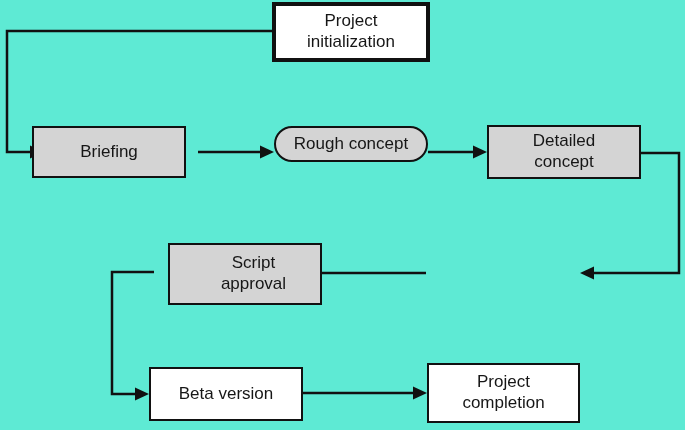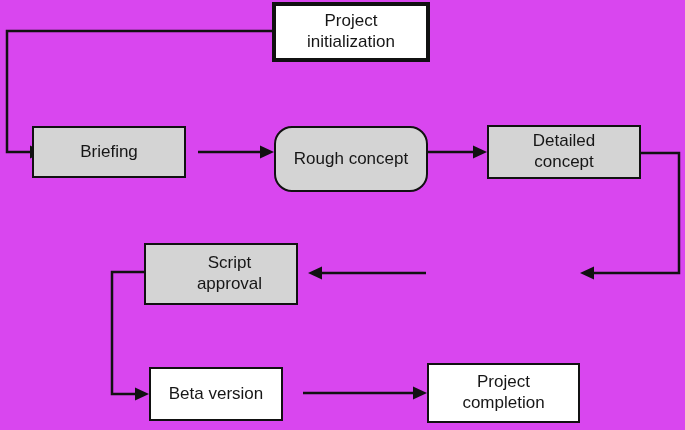--- a/index.html
+++ b/index.html
@@ -4,21 +4,21 @@
 <style>
   html, body {
     margin: 0;
     padding: 0;
     background: #ffffff;
   }
   .stage {
     position: relative;
     width: 685px;
     height: 430px;
-    background: #d946ef;
+    background: #5eead4;
     font-family: "Liberation Sans", "DejaVu Sans", sans-serif;
     overflow: hidden;
   }
   .connectors {
     position: absolute;
     inset: 0;
     width: 685px;
     height: 430px;
   }
   .connectors path {
@@ -50,25 +50,25 @@
   .node-label {
     white-space: pre-line;
     font-size: 17px;
     line-height: 1.22;
     color: #161616;
   }
 
   
   #n-project-initialization { left: 272px; top: 2px;   width: 158px; height: 60px; }
   #n-briefing               { left: 32px;  top: 126px; width: 154px; height: 52px; }
-  #n-rough-concept          { left: 274px; top: 126px; width: 154px; height: 66px; border-radius: 18px; }
+  #n-rough-concept          { left: 274px; top: 126px; width: 154px; height: 36px; border-radius: 18px; }
   #n-detailed-concept       { left: 487px; top: 125px; width: 154px; height: 54px; }
   #n-screenplay             { left: 426px; top: 246px; width: 154px; height: 54px; }
-  #n-script-approval        { left: 144px; top: 243px; width: 154px; height: 62px; padding-left: 17px; }
-  #n-beta-version           { left: 149px; top: 367px; width: 134px; height: 54px; }
+  #n-script-approval        { left: 168px; top: 243px; width: 154px; height: 62px; padding-left: 17px; }
+  #n-beta-version           { left: 149px; top: 367px; width: 154px; height: 54px; }
   #n-project-completion     { left: 427px; top: 363px; width: 153px; height: 60px; }
 </style>
 </head>
 <body>
 
 <div class="stage">
 
   <svg class="connectors" viewBox="0 0 685 430" xmlns="http://www.w3.org/2000/svg">
     <g>
       <path d="M272 31 H7 V152 H30"></path>

